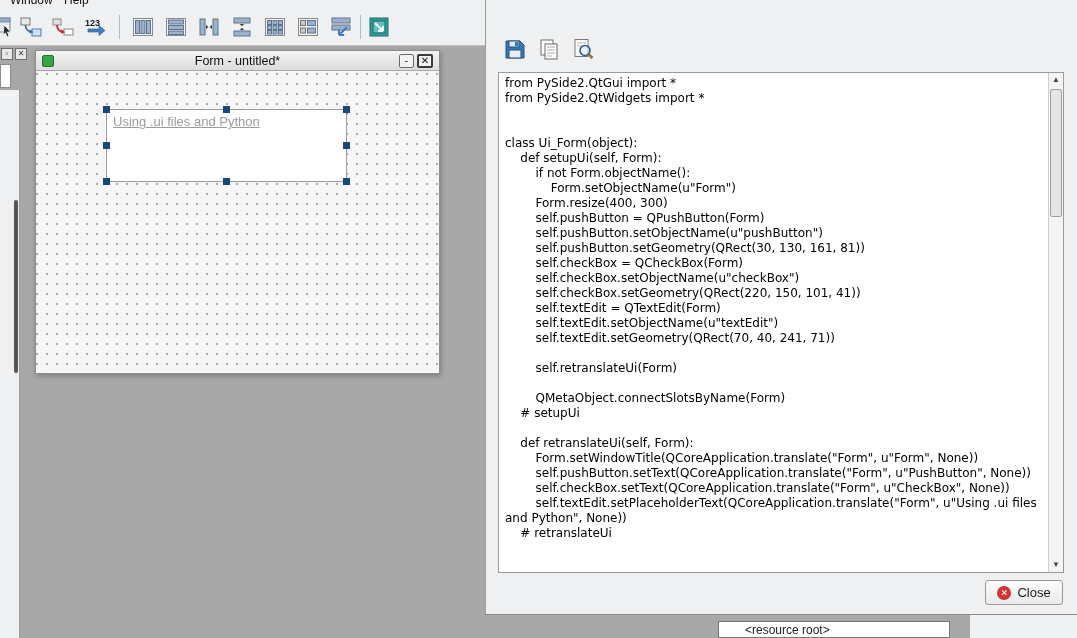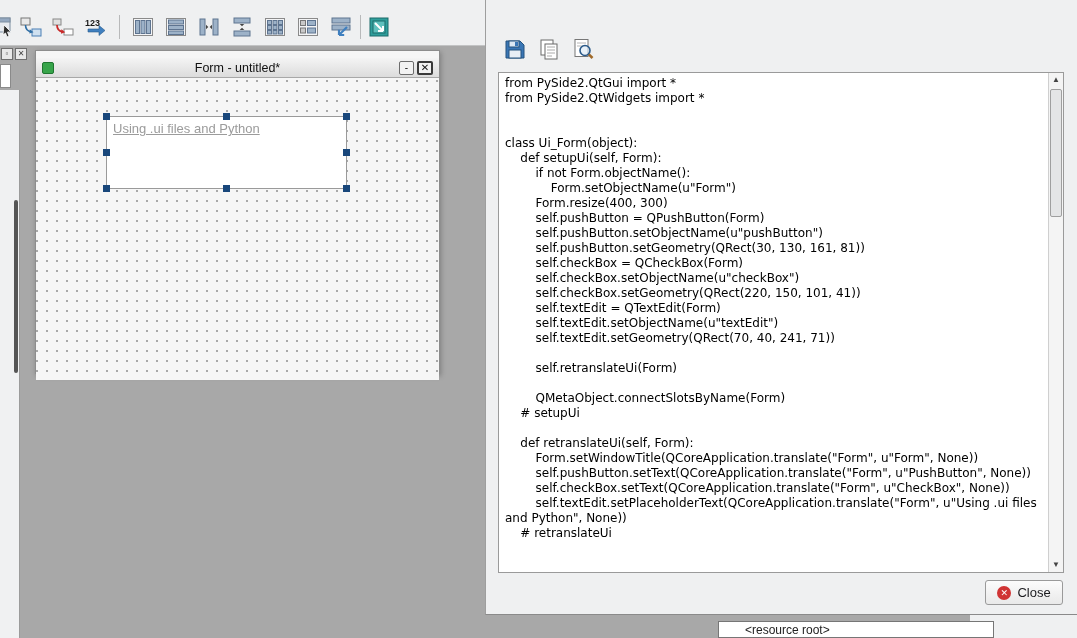--- a/index.html
+++ b/index.html
@@ -27,21 +27,21 @@
   .dock-btn { position:absolute; width:12px; height:12px; border:1px solid #6e6e6e; background:#e8e8e8; color:#444;
               font-size:8px; line-height:10px; text-align:center; }
   .left-white-box { position:absolute; left:0; top:64px; width:11px; height:24px; background:#ffffff; border:1px solid #8a8a8a; }
   .left-panel { position:absolute; left:0; top:90px; width:20px; height:548px; background:#f0f1f2; border-right:1px solid #9b9b9b; }
   .left-scroll-handle { position:absolute; left:14px; top:110px; width:4px; height:173px; background:#555; border-radius:2px; }
 
   
   .form-window { position:absolute; left:35px; top:4px; width:405px; height:324px; background:#f6f6f6;
                  border:1px solid #8d8d8d; box-shadow:1px 2px 5px rgba(0,0,0,.25); }
   .form-titlebar { position:relative; height:20px; background:linear-gradient(#f4f4f4,#dcdcdc); border-bottom:1px solid #a8a8a8;
-                   display:flex; align-items:center;margin-top:7px; }
+                   display:flex; align-items:center; }
   .form-win-icon { position:absolute; left:6px; top:4px; width:12px; height:12px; background:#37a44a; border:1px solid #1f7530;
                    border-radius:2px; color:#fff; font-size:8px; line-height:10px; text-align:center; font-weight:bold; }
   .form-title { width:100%; text-align:center; font-size:12.5px; color:#111; }
   .win-btn { position:absolute; top:3px; height:14px; border:1px solid #6c6c6c; background:#f2f2f2; color:#111;
              font-size:10px; line-height:12px; text-align:center; border-radius:2px; }
   .btn-min { right:25px; width:15px; }
   .btn-close { right:6px; width:16px; font-weight:bold; border-width:2px; border-color:#3a3a3a; font-size:10px; line-height:9px; }
   .form-body { position:relative; height:302px; background-color:#f6f6f6;
                background-image:radial-gradient(circle,#a9a9a9 1px,transparent 1.2px);
                background-size:10px 10px; background-position:6px 8px; }
@@ -74,28 +74,32 @@
   .scroll-slider { position:absolute; left:1px; top:16px; width:12px; height:128px; background:#e4e5e6; border:1px solid #9f9f9f; border-radius:2px; }
   .close-btn { position:absolute; right:14px; top:580px; width:78px; height:25px; border:1px solid #9a9a9a; border-radius:3px;
                background:linear-gradient(#fcfcfc,#e9e9e9); display:flex; align-items:center; justify-content:center;
                font-size:13px; color:#1a1a1e; font-family:inherit; }
   .close-red { width:14px; height:14px; border-radius:50%; background:#d03434; color:#fff; font-size:9px; line-height:14px;
                text-align:center; font-weight:bold; margin-right:6px; }
 
   
   .bottom-strip { position:absolute; left:485px; top:615px; width:592px; height:23px; background:#a8a8a8; }
   .bottom-right-patch { position:absolute; left:485px; top:0; width:107px; height:23px; background:#eff0f1; }
-  .resource-box { position:absolute; left:233px; top:6px; width:276px; height:17px; background:#ffffff; border:1px solid #767676; }
+  .resource-box { position:absolute; left:233px; top:6px; width:232px; height:17px; background:#ffffff; border:1px solid #767676; }
   .resource-root { display:block; padding:1px 0 0 26px; font-size:12px; color:#222; }
 </style>
 </head>
 <body>
 
 <div class="screen">
 
+  <div class="menubar">
+    <span class="menu-item mi-window"><span>Window</span></span>
+    <span class="menu-item mi-help"><span>Help</span></span>
+  </div>
 
   <div class="toolbar">
     <span class="tbtn clip" style="left:0px">
       <svg width="24" height="24" viewBox="0 0 24 24">
         <rect x="3" y="3" width="16" height="14" fill="#e6eaf0" stroke="#7d8da0"></rect>
         <rect x="3" y="3" width="16" height="4" fill="#94a8c0" stroke="#7d8da0"></rect>
         <path d="M13 10 L20 17 L16.5 17 L18 21 L16 22 L14.5 18 L12 20 Z" fill="#2d2d2d" stroke="#ffffff" stroke-width="0.8"></path>
       </svg>
     </span>
     <span class="tbtn" style="left:18px">

